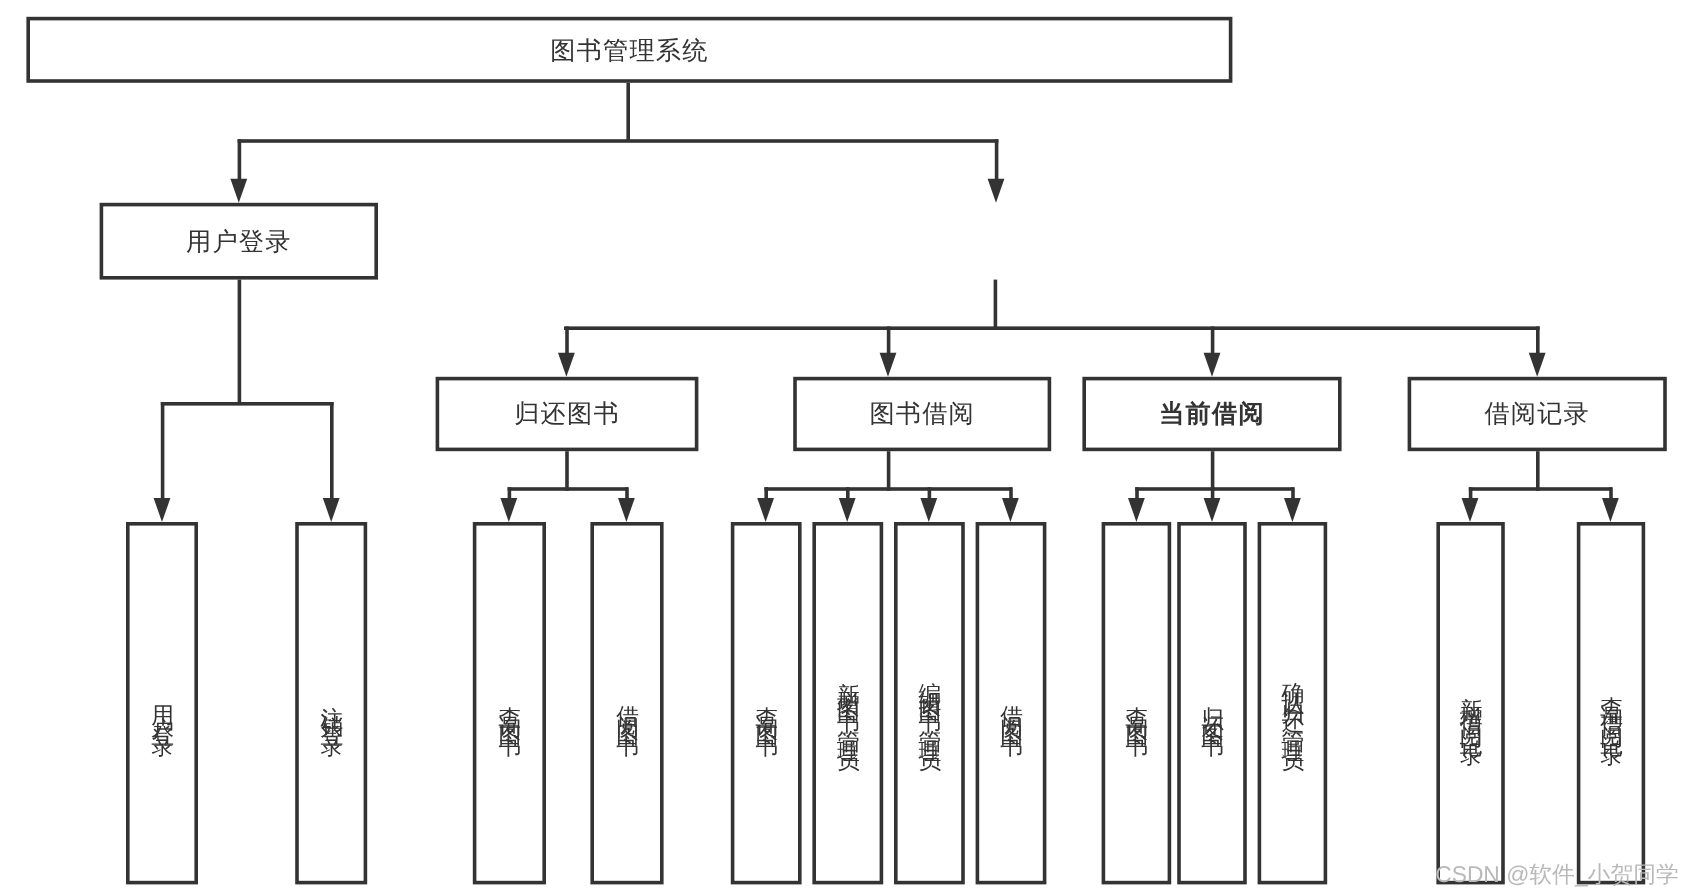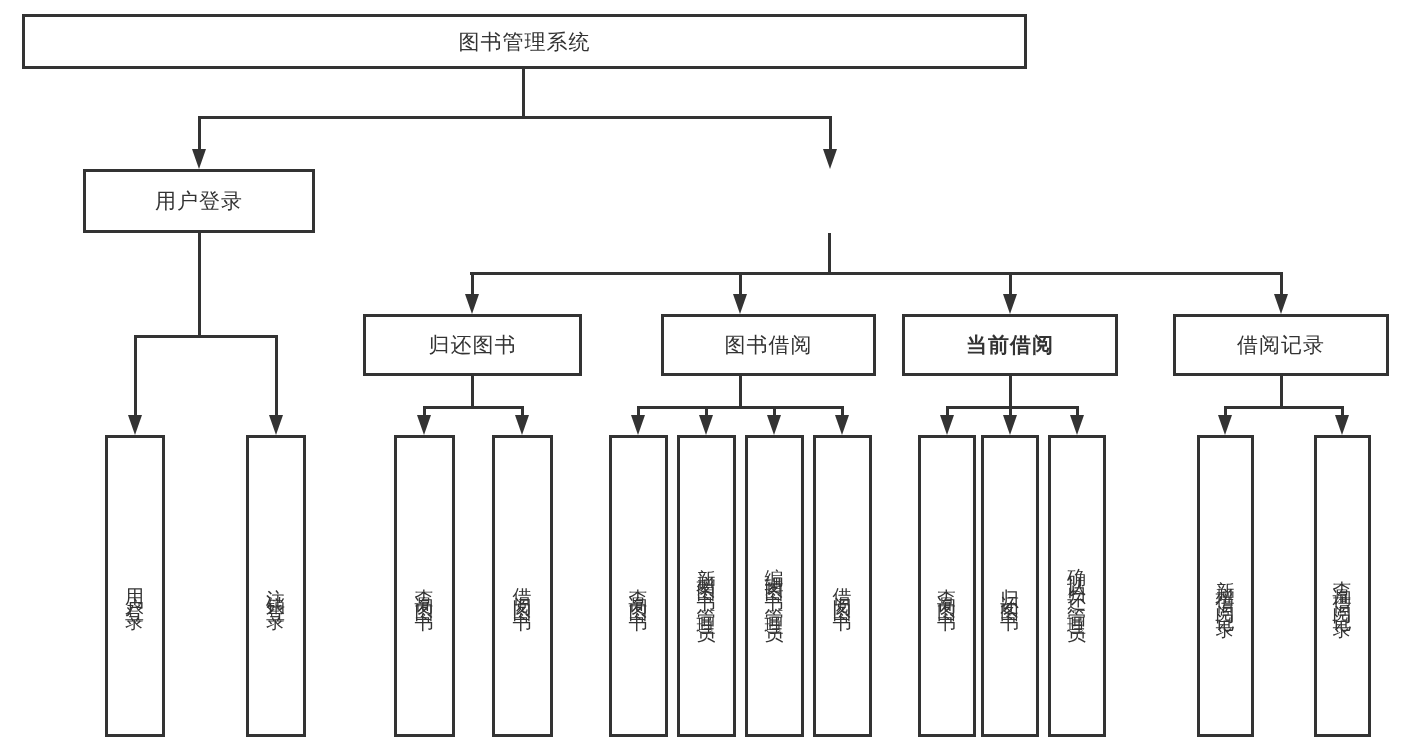--- a/index.html
+++ b/index.html
@@ -178,14 +178,15 @@
   <div class="vline" style="left:1076px;top:406px;height:11px;"></div>
   <div class="arrow" style="left:1070px;top:415px;"></div>
 
   <div class="vline" style="left:1280px;top:376px;height:33px;"></div>
   <div class="hline" style="left:1224px;top:406px;width:119px;"></div>
   <div class="vline" style="left:1224px;top:406px;height:11px;"></div>
   <div class="arrow" style="left:1218px;top:415px;"></div>
   <div class="vline" style="left:1341px;top:406px;height:11px;"></div>
   <div class="arrow" style="left:1335px;top:415px;"></div>
 
+  <div class="watermark">CSDN @软件_小贺同学</div>
 
 </div>
 
 </body></html>

